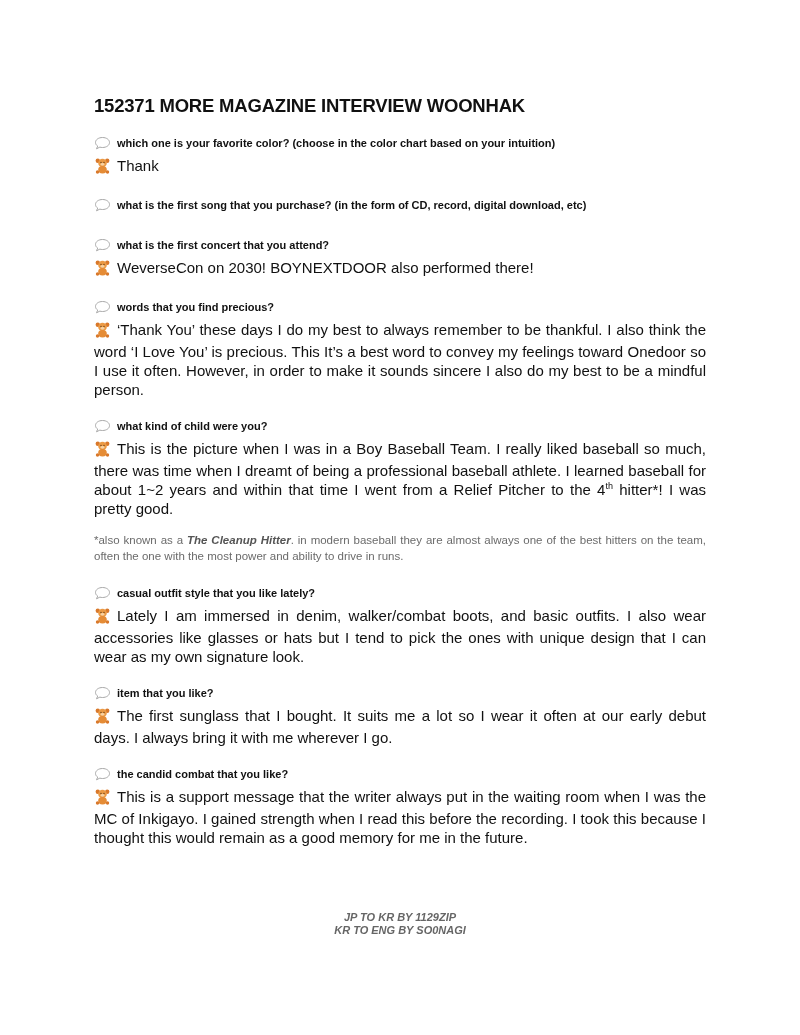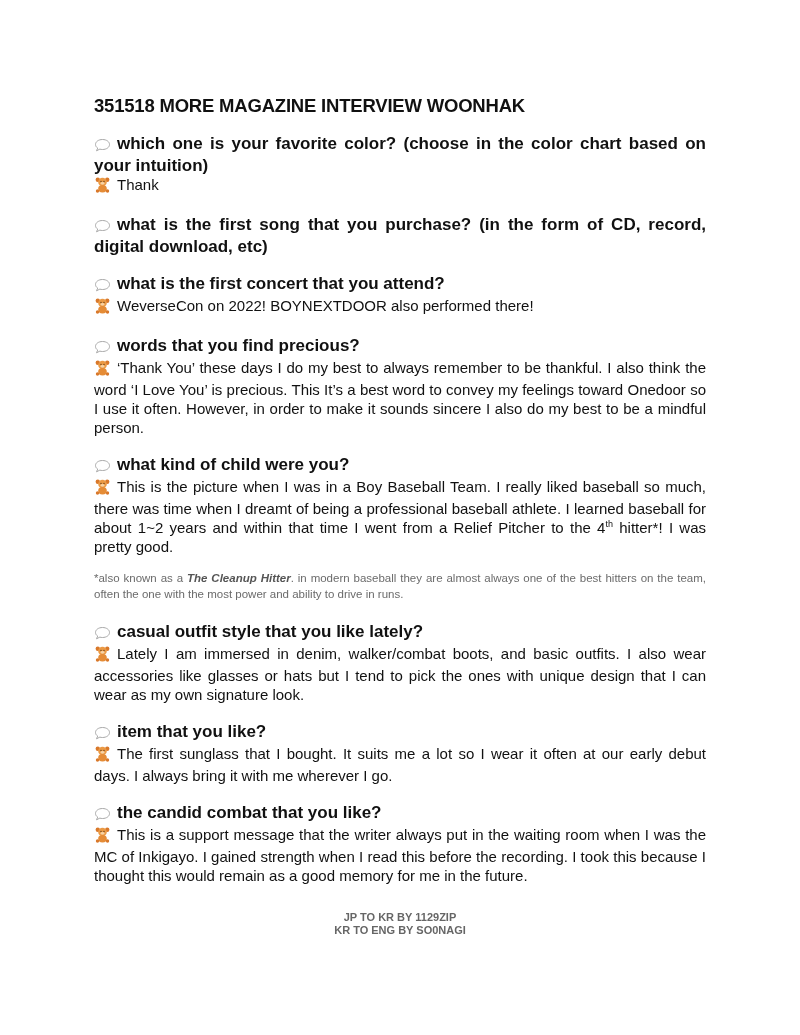--- a/index.html
+++ b/index.html
@@ -3,34 +3,34 @@
   <meta charset="utf-8">
   <style>
     html, body { margin: 0; padding: 0; background: #ffffff; }
     body {
       width: 800px; height: 1035px; overflow: hidden; position: relative;
       font-family: "Liberation Sans", sans-serif; color: #111111;
     }
     .page { position: absolute; left: 94px; top: 95px; width: 612px; }
     .title { font-weight: bold; font-size: 18.5px; line-height: 22px; margin: 0 0 17px 0; letter-spacing: -0.2px; }
     .qa { margin: 0 0 18px 0; }
-    .q { font-weight: bold; font-size: 17px; line-height: 19px; text-align: justify; }
+    .q { font-weight: bold; font-size: 11px; line-height: 19px; text-align: justify; }
     .a { font-size: 15px; line-height: 19px; text-align: justify; }
     .icon { display: inline-block; vertical-align: -3px; margin-right: 6px; }
     .note { font-size: 11.5px; line-height: 16px; color: #6b6b6b; text-align: justify; margin: -4px 0 20px 0; }
     .note b { color: #555555; font-style: italic; }
     sup { font-size: 9px; line-height: 0; }
     .credits { position: absolute; left: 0; width: 800px; top: 911px; text-align: center;
-      font-weight: bold; font-size: 11px; line-height: 13px; color: #666666; }
+      font-weight: bold; font-size: 11px; line-height: 13px; color: #666666; font-style: italic; }
   </style>
 </head>
 <body>
 
 <div class="page">
-  <div class="title">351518 MORE MAGAZINE INTERVIEW WOONHAK</div>
+  <div class="title">152371 MORE MAGAZINE INTERVIEW WOONHAK</div>
 
   <div class="qa">
     <div class="q">
       <span class="icon"><svg width="17" height="14" viewBox="0 0 17 14">
             <path d="M8.5 1.5c4 0 7 2.2 7 5s-3 5-7 5c-1 0-1.8-.1-2.6-.4L2.5 12.8l1.2-2.7C2.3 9.2 1.5 7.9 1.5 6.5c0-2.8 3-5 7-5z" fill="#fff" stroke="#a8a8a8" stroke-width="1"></path>
           </svg></span><span>which one is your favorite color? (choose in the color chart based on your intuition)</span>
     </div>
     <div class="a">
       <span class="icon"><svg width="17" height="17" viewBox="0 0 17 17">
             <circle cx="3.8" cy="3.8" r="2.2" fill="#d9782a"></circle>
@@ -64,21 +64,21 @@
       <span class="icon"><svg width="17" height="17" viewBox="0 0 17 17">
             <circle cx="3.8" cy="3.8" r="2.2" fill="#d9782a"></circle>
             <circle cx="13.2" cy="3.8" r="2.2" fill="#d9782a"></circle>
             <circle cx="8.5" cy="6" r="4.3" fill="#eb9a45"></circle>
             <ellipse cx="8.5" cy="7.3" rx="1.9" ry="1.4" fill="#f6d3a6"></ellipse>
             <ellipse cx="8.5" cy="12.8" rx="4.3" ry="3.7" fill="#e58c36"></ellipse>
             <circle cx="3.5" cy="15" r="1.7" fill="#d9782a"></circle>
             <circle cx="13.5" cy="15" r="1.7" fill="#d9782a"></circle>
             <circle cx="7" cy="5.3" r=".6" fill="#3a2510"></circle>
             <circle cx="10" cy="5.3" r=".6" fill="#3a2510"></circle>
-          </svg></span><span>WeverseCon on 2022! BOYNEXTDOOR also performed there!</span>
+          </svg></span><span>WeverseCon on 2030! BOYNEXTDOOR also performed there!</span>
     </div>
   </div>
 
   <div class="qa">
     <div class="q">
       <span class="icon"><svg width="17" height="14" viewBox="0 0 17 14">
             <path d="M8.5 1.5c4 0 7 2.2 7 5s-3 5-7 5c-1 0-1.8-.1-2.6-.4L2.5 12.8l1.2-2.7C2.3 9.2 1.5 7.9 1.5 6.5c0-2.8 3-5 7-5z" fill="#fff" stroke="#a8a8a8" stroke-width="1"></path>
           </svg></span><span>words that you find precious?</span>
     </div>
     <div class="a">

